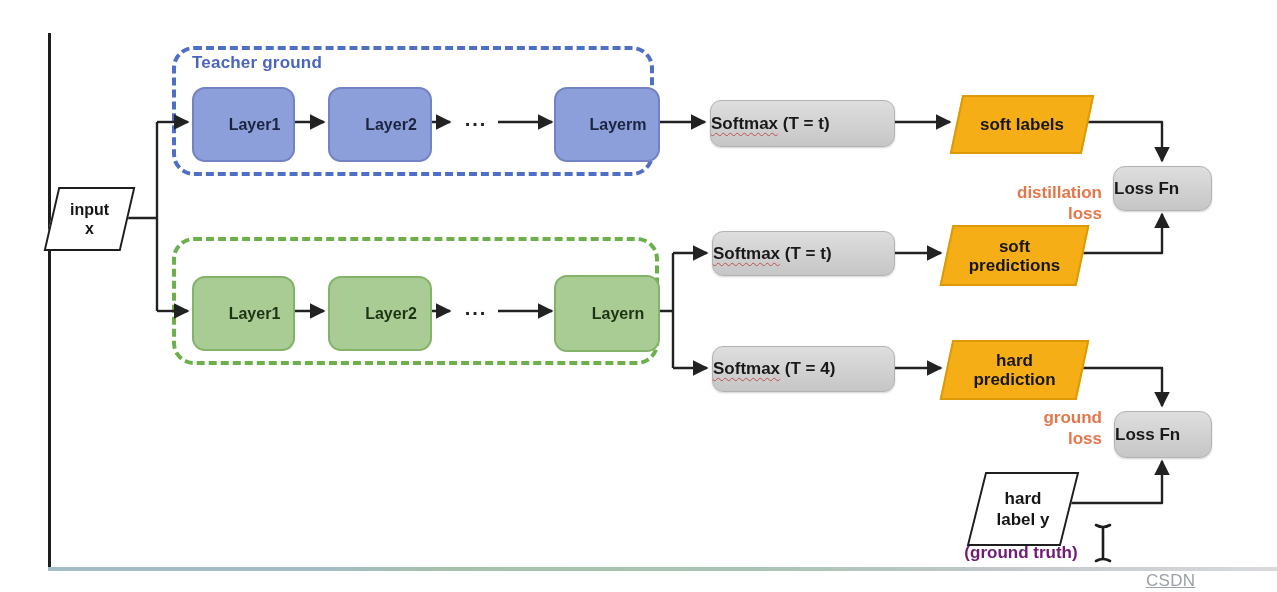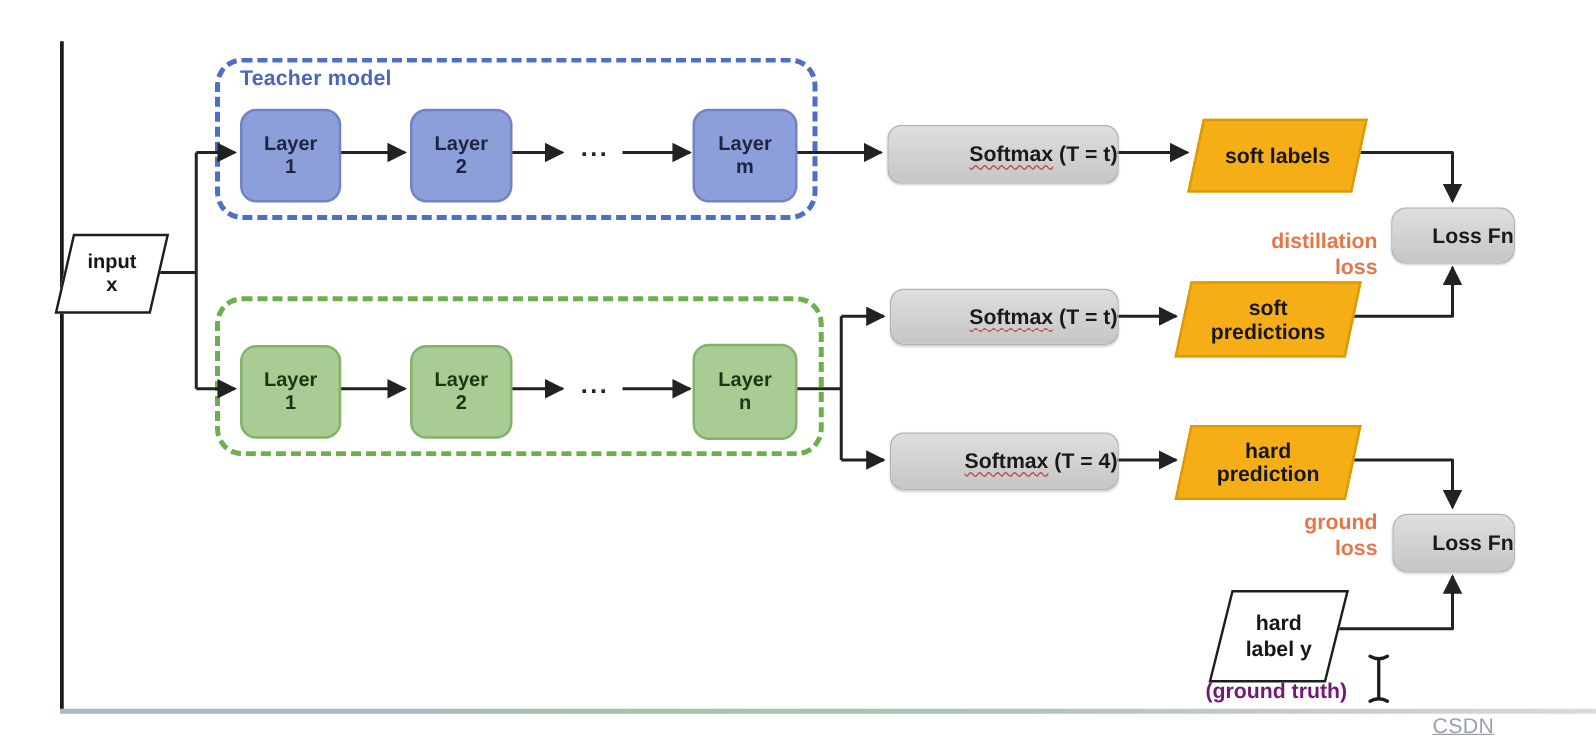--- a/index.html
+++ b/index.html
@@ -14,31 +14,31 @@
     background:linear-gradient(90deg,#a4bcc6 0%,#a4bcc6 22%,#a5c0ab 32%,#a9c4b4 58%,#c3c8cb 78%,#d8dadc 100%);}
   
   .dashbox{border-radius:22px;background:transparent;}
   .teacher-dash{left:172px;top:46px;width:474px;height:122px;border:4px dashed var(--teacher-dash);}
   .student-dash{left:172px;top:237px;width:479px;height:120px;border:4px dashed var(--student-dash);}
   .model-title{font-weight:bold;font-size:17px;letter-spacing:.2px;}
   .teacher-title{left:192px;top:53px;color:var(--teacher-accent);}
   .student-title{left:192px;top:244px;color:var(--student-accent);}
   
   .layer{
-    border-radius:13px;display:flex;flex-direction:column;align-items:center;justify-content:center;
-    font-weight:bold;font-size:16px;line-height:17.5px;text-align:center;
+    border-radius:13px;display:flex;flex-direction:row;align-items:center;justify-content:center;
+    font-weight:bold;font-size:16px;line-height:17.5px;text-align:center;padding-left:22px;
   }
   .layer.blue{background:var(--teacher-fill);border:2px solid var(--teacher-border);color:#1c2440;}
   .layer.green{background:var(--student-fill);border:2px solid var(--student-border);color:#1e3314;}
   .ellipsis{font-weight:bold;font-size:20px;color:#222;letter-spacing:2px;text-align:center;}
   
   .graybox{
     background:linear-gradient(180deg,var(--softmax-fill-light),var(--softmax-fill));
     border:1.5px solid var(--node-border-gray);border-radius:11px;
-    display:flex;align-items:center;justify-content:flex-end;
+    display:flex;align-items:center;justify-content:flex-start;
     font-weight:bold;font-size:17px;color:#191919;white-space:pre;
     box-shadow:0 1px 2px rgba(0,0,0,.18);
   }
   .sqwavy{
     text-decoration:underline;text-decoration-style:wavy;
     text-decoration-color:var(--squiggle);text-decoration-thickness:1px;text-underline-offset:3px;
   }
   
   .para{display:flex;align-items:center;justify-content:center;}
   .para .unskew{width:100%;height:100%;display:flex;flex-direction:column;align-items:center;justify-content:center;
@@ -92,21 +92,21 @@
       <path d="M673 253 H707" marker-end="url(#ah)"></path>
       <path d="M673 368 H707" marker-end="url(#ah)"></path>
       <path d="M891 253 H941" marker-end="url(#ah)"></path>
       <path d="M1078 253 H1162 V214" marker-end="url(#ah)"></path>
       <path d="M891 368 H941" marker-end="url(#ah)"></path>
       <path d="M1078 368 H1162 V406" marker-end="url(#ah)"></path>
       <path d="M1066 503 H1162 V461" marker-end="url(#ah)"></path>
     </g>
   </svg>
 
-  <div class="abs model-title teacher-title">Teacher model</div>
+  <div class="abs model-title teacher-title">Teacher ground</div>
 
   <div class="abs para white in-para" style="left:51px;top:187px;width:73px;height:60px;">
     <div class="unskew">
       <span>input</span>
       <span>x</span>
     </div>
   </div>
 
   <div class="abs layer blue" style="left:192px;top:87px;width:77px;height:71px;">
     <span>Layer</span>

